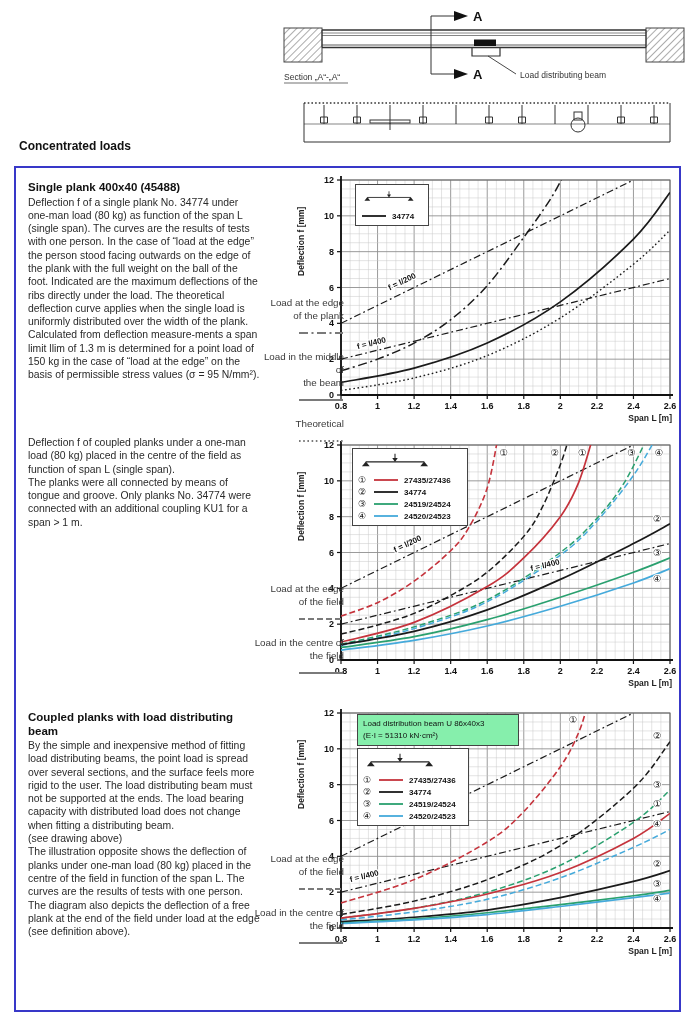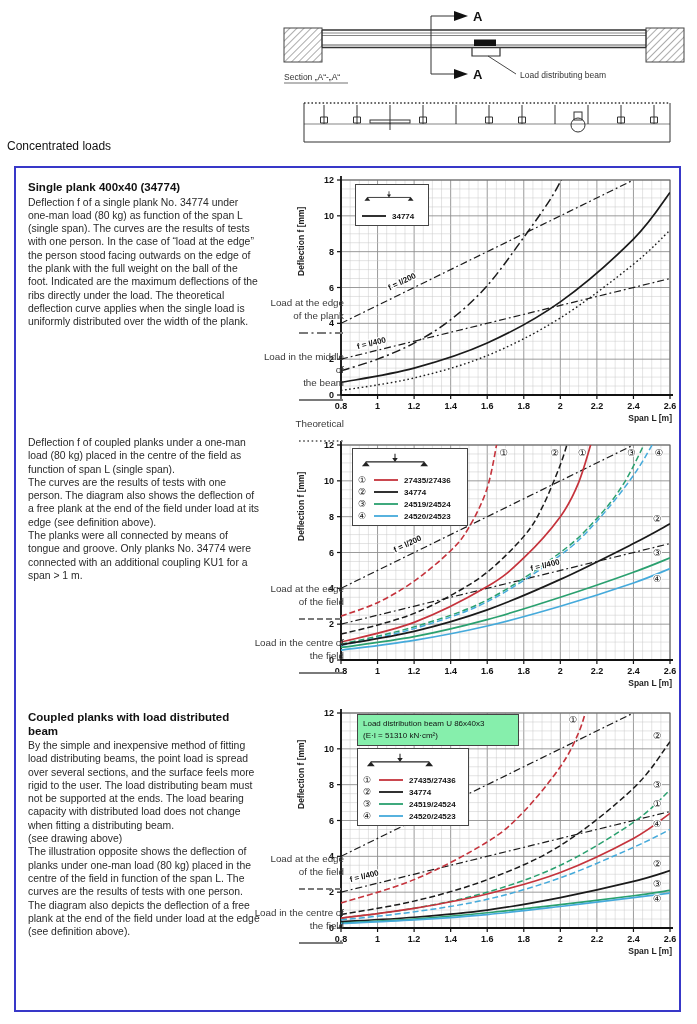--- a/index.html
+++ b/index.html
@@ -3,21 +3,21 @@
 <meta charset="utf-8">
 <style>
   html,body{margin:0;padding:0;background:#fff;}
   .page{position:relative;width:697px;height:1024px;background:#fff;
         font-family:"Liberation Sans","DejaVu Sans",sans-serif;color:#222;overflow:hidden;}
   
   .top-drawing{position:absolute;left:278px;top:4px;width:412px;height:142px;}
   .dwg-text{font:8.5px "Liberation Sans","DejaVu Sans",sans-serif;fill:#333;}
   .dwg-letter{font:bold 13px "Liberation Sans","DejaVu Sans",sans-serif;fill:#111;}
   
-  .main-heading{position:absolute;left:7px;top:139px;margin:0;font-size:12px;font-weight:normal;color:#111;}
+  .main-heading{position:absolute;left:19px;top:139px;margin:0;font-size:12px;font-weight:bold;color:#111;}
   
   .content-frame{position:absolute;left:14px;top:166px;width:663px;height:842px;border:2px solid #3838c8;background:#fff;}
   
   .text-col{position:absolute;left:28px;width:232px;}
   #text-col-0{top:181px;} #text-col-1{top:436px;} #text-col-2{top:711px;}
   .text-col h2{margin:0 0 1px 0;font-size:11.5px;line-height:13.5px;color:#111;}
   .text-col p{margin:0;font-size:10.4px;line-height:13.3px;color:#2a2a2a;}
   
   .chart-svg{position:absolute;left:295px;width:390px;height:262px;}
   #chart-svg-0{top:166px;} #chart-svg-1{top:431px;} #chart-svg-2{top:699px;}
@@ -102,30 +102,30 @@
         <rect x="296" y="108" width="8" height="8"></rect>
       </g>
     </g>
   </svg>
 
   <h1 class="main-heading">Concentrated loads</h1>
 
   <div class="content-frame"></div>
 
   <div class="text-col" id="text-col-0">
-    <h2>Single plank 400x40 (34774)</h2>
+    <h2>Single plank 400x40 (45488)</h2>
     <p>Deflection f of a single plank No. 34774 under one-man load (80 kg) as function of the span L (single span). The curves are the results of tests with one person. In the case of “load at the edge” the person stood facing outwards on the edge of the plank with the full weight on the ball of the foot. Indicated are the maximum deflections of the ribs directly under the load. The theoretical deflection curve applies when the single load is uniformly distributed over the width of the plank.</p>
+    <p>Calculated from deflection measure-ments a span limit llim of 1.3 m is determined for a point load of 150 kg in the case of “load at the edge” on the basis of permissible stress values (σ = 95 N/mm²).</p>
   </div>
   <div class="text-col" id="text-col-1">
     <p>Deflection f of coupled planks under a one-man load (80 kg) placed in the centre of the field as function of span L (single span).</p>
-    <p>The curves are the results of tests with one person. The diagram also shows the deflection of a free plank at the end of the field under load at its edge (see definition above).</p>
     <p>The planks were all connected by means of tongue and groove. Only planks No. 34774 were connected with an additional coupling KU1 for a span &gt; 1 m.</p>
   </div>
   <div class="text-col" id="text-col-2">
-    <h2>Coupled planks with load distributed beam</h2>
+    <h2>Coupled planks with load distributing beam</h2>
     <p>By the simple and inexpensive method of fitting load distributing beams, the point load is spread over several sections, and the surface feels more rigid to the user. The load distributing beam must not be supported at the ends. The load bearing capacity with distributed load does not change when fitting a distributing beam.</p>
     <p>(see drawing above)</p>
     <p>The illustration opposite shows the deflection of planks under one-man load (80 kg) placed in the centre of the field in function of the span L. The curves are the results of tests with one person. The diagram also depicts the deflection of a free plank at the end of the field under load at the edge (see definition above).</p>
   </div>
 
   <svg class="chart-svg" id="chart-svg-0" viewBox="0 0 390 262">
       <g>
         <line x1="46" y1="14" x2="46" y2="229" stroke="#909090" stroke-width="0.9"></line>
         <line x1="55.1388888888889" y1="14" x2="55.1388888888889" y2="229" stroke="#c9c9c9" stroke-width="0.5"></line>
         <line x1="64.27777777777777" y1="14" x2="64.27777777777777" y2="229" stroke="#c9c9c9" stroke-width="0.5"></line>

